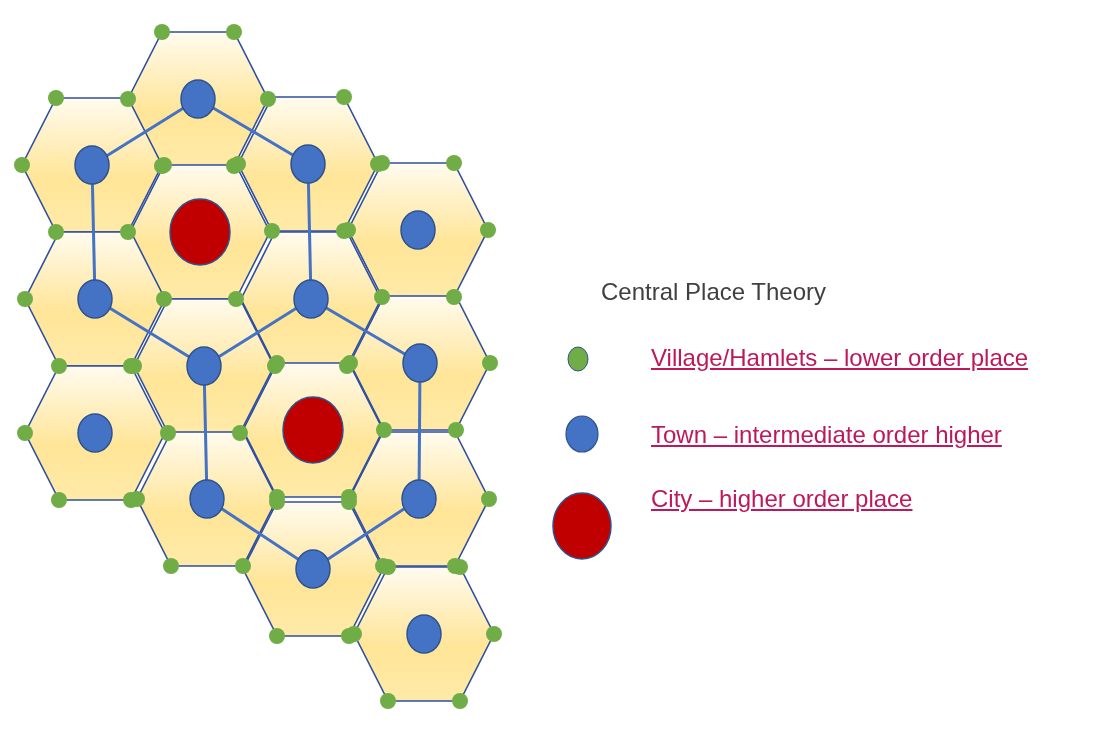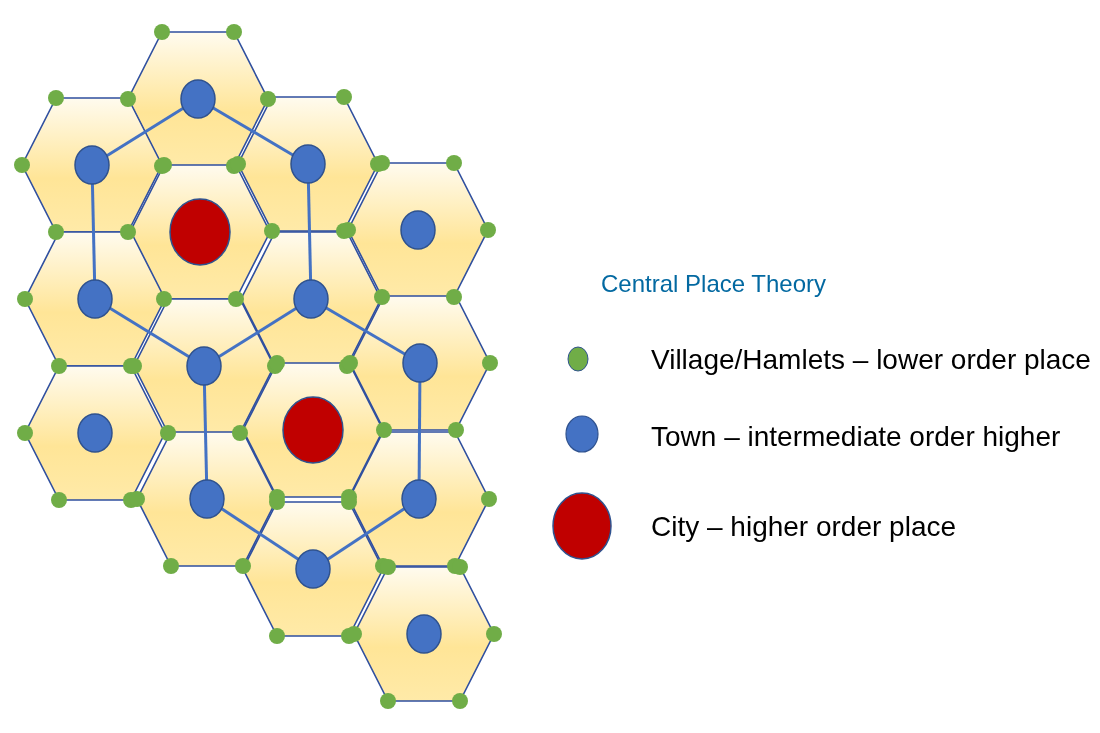--- a/index.html
+++ b/index.html
@@ -1,20 +1,20 @@
 <!DOCTYPE html>
 <html><head>
   <meta charset="utf-8">
   <style>
     html, body { margin: 0; padding: 0; background: #ffffff; }
     body { width: 1100px; height: 733px; position: relative; overflow: hidden;
            font-family: "Liberation Sans", "DejaVu Sans", sans-serif; }
     #diagram { position: absolute; left: 0; top: 0; width: 1100px; height: 733px; }
-    .legend-title { position: absolute; left: 601px; top: 270px; font-size: 24px; color: #0369a1; }
-    .legend-label { position: absolute; left: 651px; font-size: 28px; color: #000000; white-space: nowrap; }
+    .legend-title { position: absolute; left: 601px; top: 278px; font-size: 24px; color: #404040; }
+    .legend-label { position: absolute; left: 651px; font-size: 24px; color: #be185d; white-space: nowrap; text-decoration: underline; }
   </style>
 </head>
 <body>
 
 <svg id="diagram" xmlns="http://www.w3.org/2000/svg" width="1100" height="733" viewBox="0 0 1100 733">
   <defs>
     <linearGradient id="hexGrad" x1="0" y1="0" x2="0" y2="1">
       <stop offset="0" stop-color="#FFFBEF"></stop>
       <stop offset="0.6" stop-color="#FFE597"></stop>
       <stop offset="1" stop-color="#FFEAA8"></stop>
@@ -130,13 +130,13 @@
   <g id="legend-layer">
       <ellipse cx="578" cy="359" rx="10" ry="12" fill="#70AD47" stroke="#2F528F" stroke-width="1"></ellipse>
       <ellipse cx="582" cy="434" rx="16" ry="18" fill="#4472C4" stroke="#2F528F" stroke-width="1.2"></ellipse>
       <ellipse cx="582" cy="526" rx="29" ry="33" fill="#C00000" stroke="#2F528F" stroke-width="1.5"></ellipse>
     </g>
 </svg>
 
 <div class="legend-title">Central Place Theory</div>
 <div class="legend-label" style="top:344px">Village/Hamlets – lower order place</div>
 <div class="legend-label" style="top:421px">Town – intermediate order higher</div>
-<div class="legend-label" style="top:511px">City – higher order place</div>
+<div class="legend-label" style="top:485px">City – higher order place</div>
 
 </body></html>

